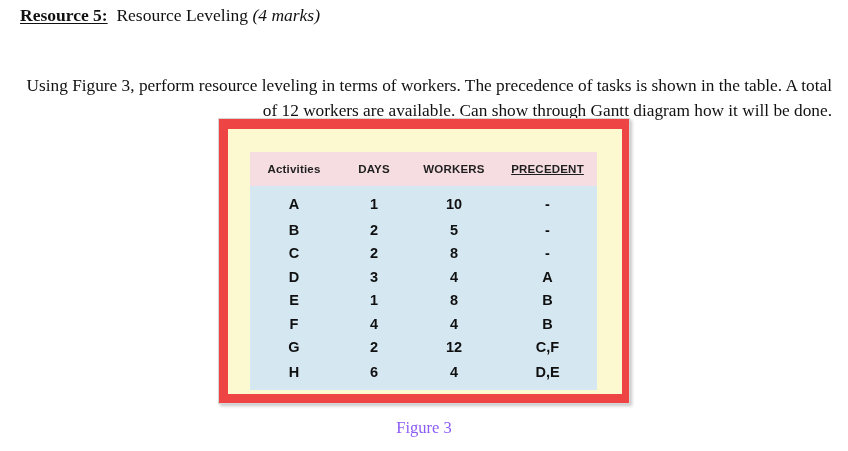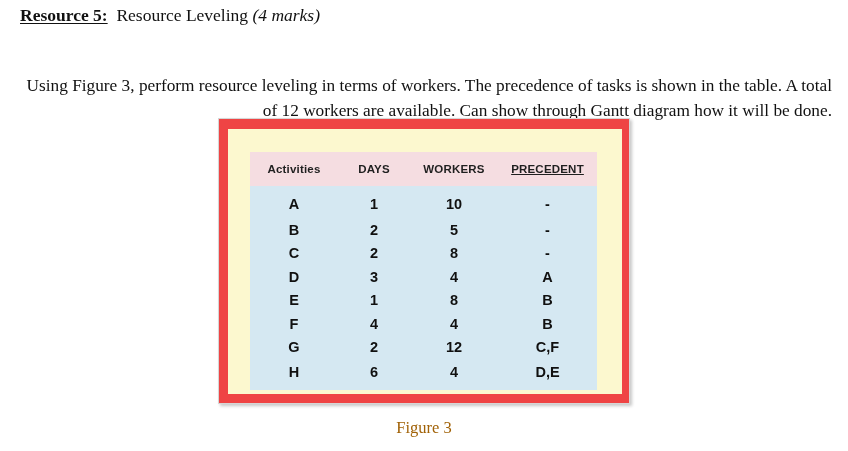--- a/index.html
+++ b/index.html
@@ -130,21 +130,21 @@
 
   
   .figure-caption {
     position: absolute;
     left: 218px;
     top: 418px;
     width: 412px;
     text-align: center;
     font-size: 16.5px;
     font-family: "Liberation Serif", serif;
-    color: #a16207;
+    color: #8b5cf6;
   }
 </style>
 </head>
 <body>
 
 <div class="question-heading">
   <span class="q-label">Resource 5:</span><span>&nbsp; </span><span class="q-title">Resource Leveling</span><span> </span><span class="q-marks">(4 marks)</span>
 </div>
 
 <p class="question-body">Using Figure 3, perform resource leveling in terms of workers. The precedence of tasks is shown in the table. A total of 12 workers are available. Can show through Gantt diagram how it will be done.</p>

